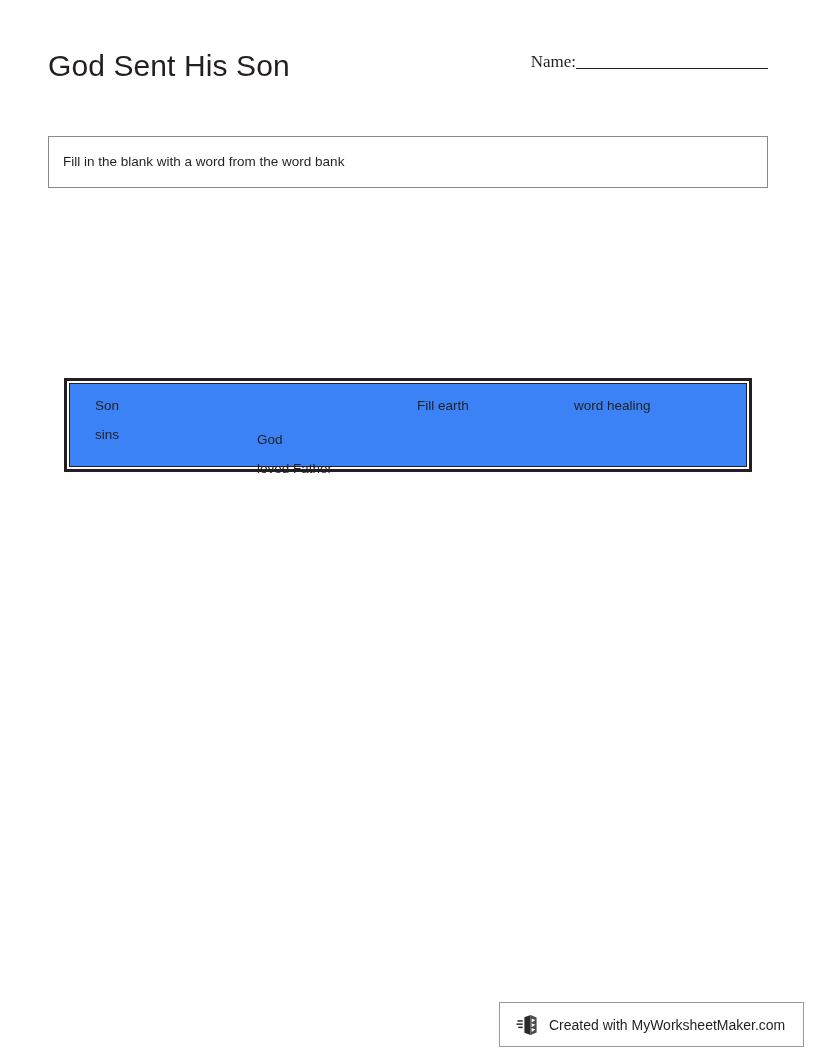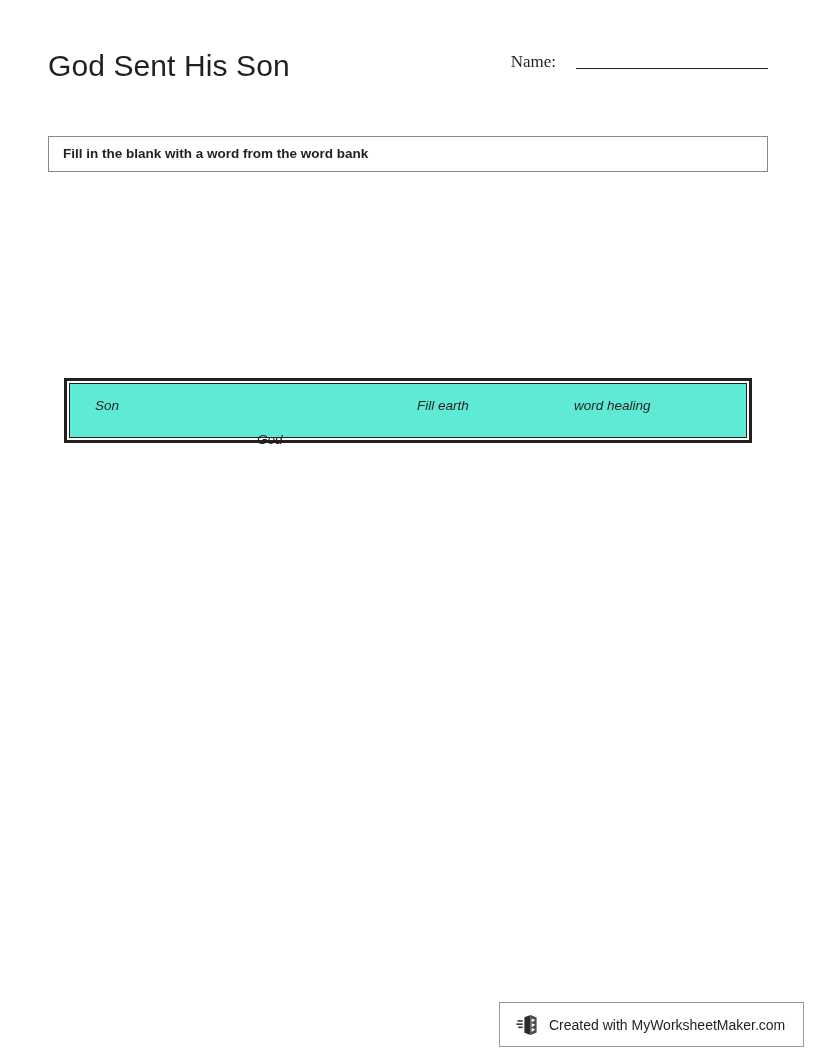--- a/index.html
+++ b/index.html
@@ -36,21 +36,21 @@
     color: #231f20;
     white-space: nowrap;
     line-height: 40px;
   }
   .name-block {
     position: absolute;
     right: 0;
     top: 6px;
     display: flex;
     align-items: flex-end;
-    gap: 20px;
+    gap: 0;
   }
   .name-label {
     font-family: "Liberation Serif", serif;
     font-size: 17px;
     color: #231f20;
     line-height: 20px;
     padding-bottom: 1px;
   }
   .name-rule {
     width: 192px;
@@ -58,27 +58,26 @@
     border-bottom: 1.6px solid #231f20;
     margin-bottom: 4px;
   }
 
   
   .instruction-box {
     position: absolute;
     left: 48px;
     top: 136px;
     width: 720px;
-    height: 36px;
+    height: 52px;
     border: 1px solid #8a8a8a;
     box-sizing: border-box;
     background: #ffffff;
     display: flex;
     align-items: center;
-    font-weight: bold;
   }
   .instruction-text {
     font-size: 13.5px;
     color: #231f20;
     padding-left: 14px;
     line-height: 18px;
   }
 
   
   .word-bank-outer {
@@ -88,22 +87,21 @@
     width: 688px;
     box-sizing: border-box;
     border: 3px solid #231f20;
     background: #ffffff;
     padding: 2px;
   }
   .word-bank-inner {
     border: 1px solid #231f20;
     box-sizing: border-box;
     padding: 12px 0 12px 0;
-    background: #5eead4;
-    font-style: italic;
+    background: #3b82f6;
   }
   .word-bank-row {
     display: flex;
     align-items: flex-start;
     height: 29px;
   }
   .word-cell {
     font-size: 13.5px;
     color: #231f20;
     line-height: 20px;
@@ -165,20 +163,26 @@
   <div class="word-bank-outer">
     <div class="word-bank-inner">
 
       <div class="word-bank-row">
         <span class="word-cell c0">Son</span>
         <span class="word-cell c1">God</span>
         <span class="word-cell c2">Fill earth</span>
         <span class="word-cell c3">word healing</span>
       </div>
 
+      <div class="word-bank-row">
+        <span class="word-cell c0">sins</span>
+        <span class="word-cell c1">loved Father</span>
+        <span class="word-cell c2"></span>
+        <span class="word-cell c3"></span>
+      </div>
 
     </div>
   </div>
 
   <div class="footer-badge">
     <svg class="footer-logo" viewBox="0 0 24 24">
       <g fill="#2b2b2b">
         <rect x="1.5" y="7.2" width="5.2" height="1.5"></rect>
         <rect x="0.5" y="10.4" width="6.2" height="1.5"></rect>
         <rect x="2.2" y="13.6" width="4.5" height="1.5"></rect>

